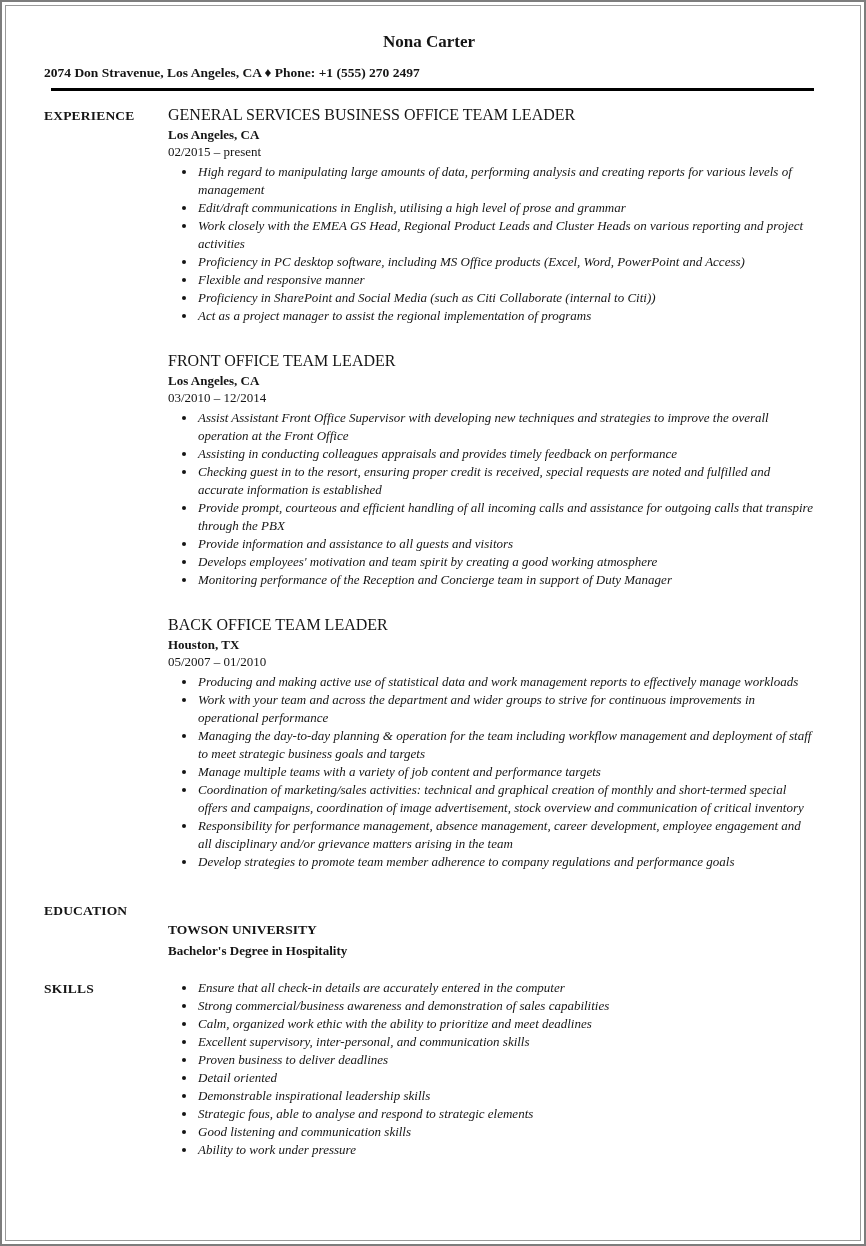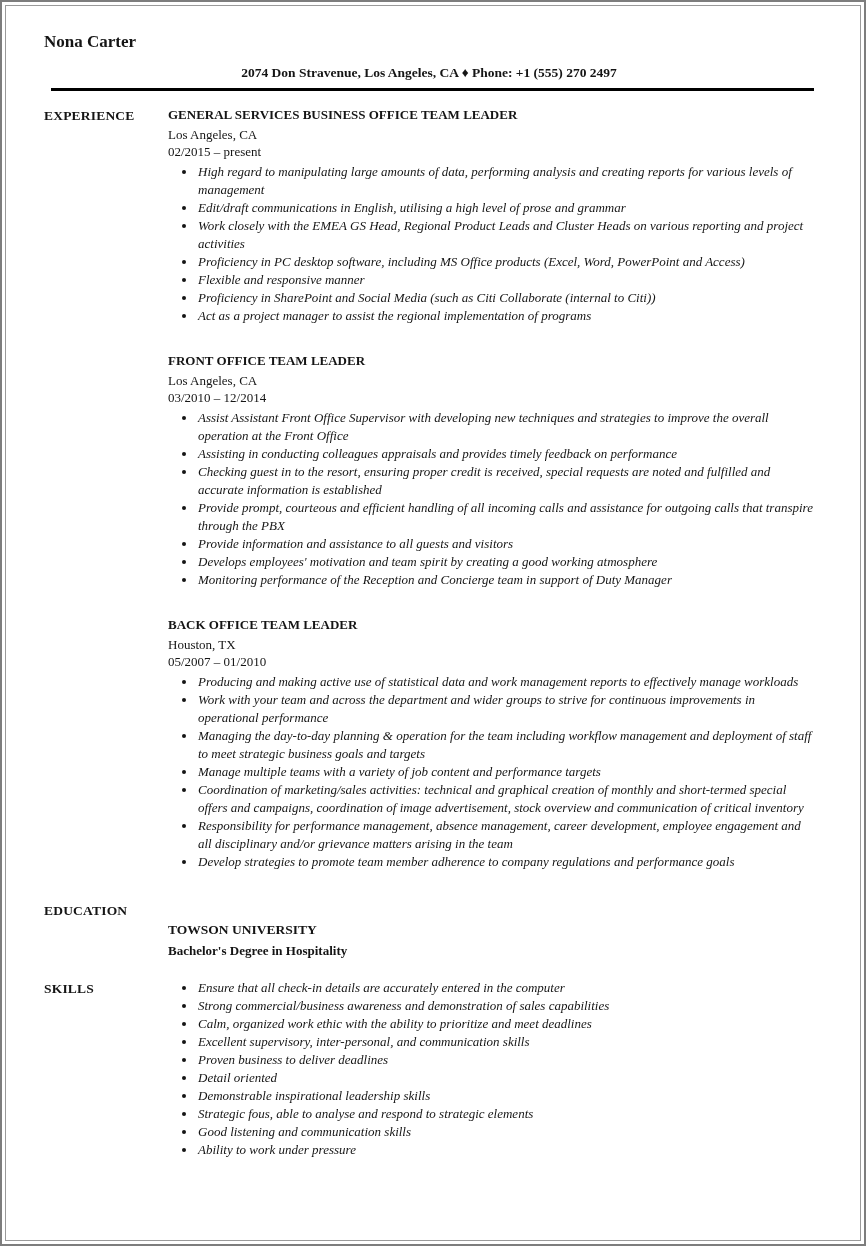--- a/index.html
+++ b/index.html
@@ -26,27 +26,27 @@
     height: 100%;
     border: 1px solid #9a9a9a;
     overflow: hidden;
     background: #ffffff;
   }
   .doc {
     padding: 12px 46px 0 38px;
   }
   .name {
     margin: 14px 0 0 0;
+    text-align: center;
     font-size: 17px;
     font-weight: bold;
     line-height: 20px;
   }
   .contact {
     margin-top: 13px;
-    text-align: center;
     font-size: 13.5px;
     font-weight: bold;
     line-height: 16px;
   }
   .rule {
     border: none;
     border-top: 3px solid #000000;
     margin: 7px 0 0 7px;
   }
   .row {
@@ -61,27 +61,27 @@
     width: 124px;
     font-size: 13.5px;
     font-weight: bold;
     line-height: 17px;
     padding-top: 1px;
     letter-spacing: 0.2px;
   }
   .content-col { flex: 1; min-width: 0; }
   .job + .job { margin-top: 27px; }
   .job-title {
-    font-size: 13px;
-    font-weight: bold;
+    font-size: 16px;
+    font-weight: normal;
     line-height: 17px;
   }
   .job-location {
     font-size: 13px;
-    font-weight: normal;
+    font-weight: bold;
     line-height: 16px;
     margin-top: 4px;
   }
   .job-dates {
     font-size: 13px;
     line-height: 16px;
     margin-top: 1px;
   }
   ul.bullets {
     margin: 3px 0 0 0;

